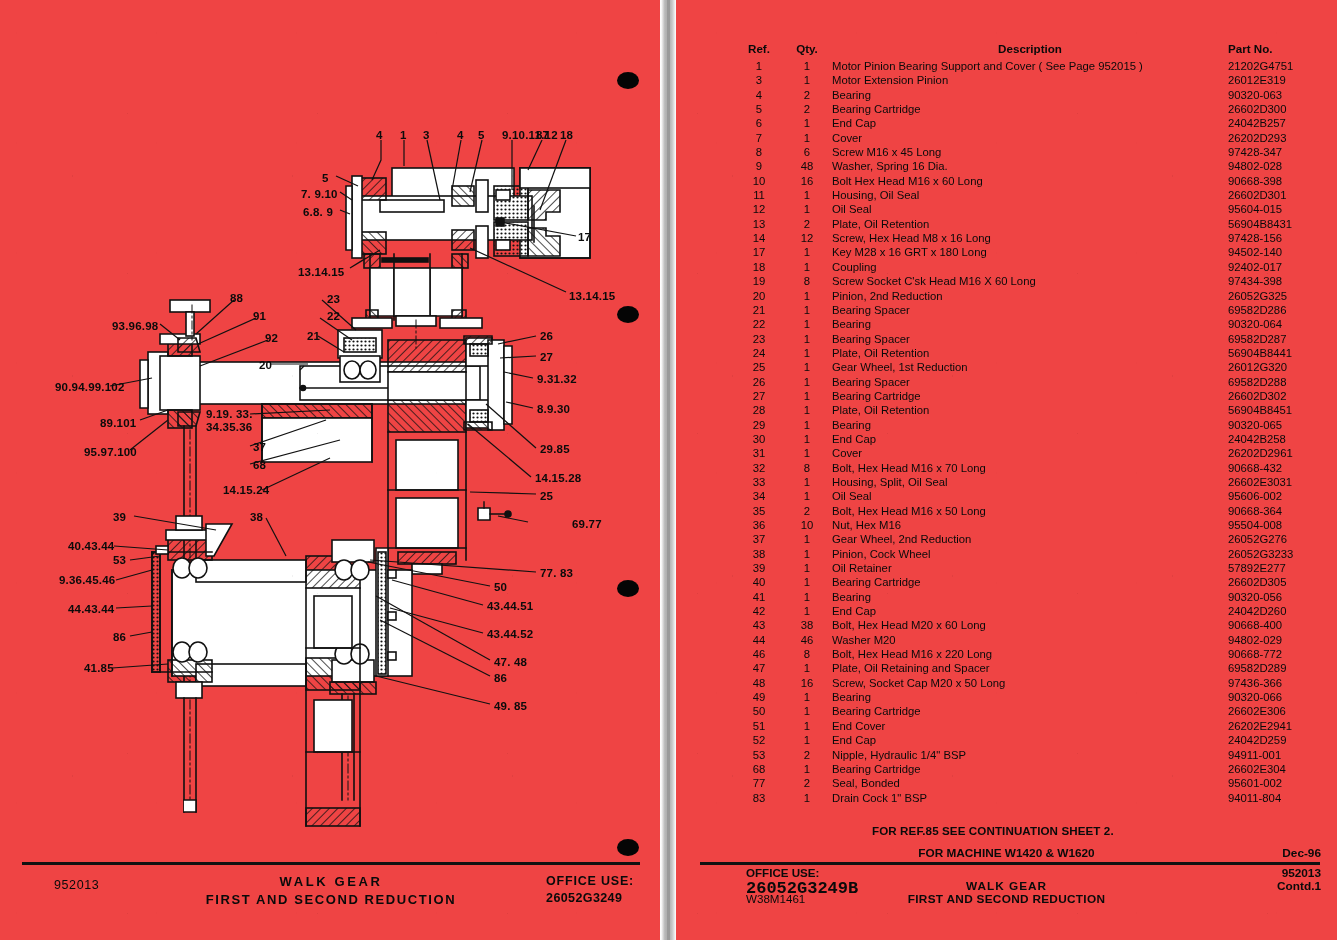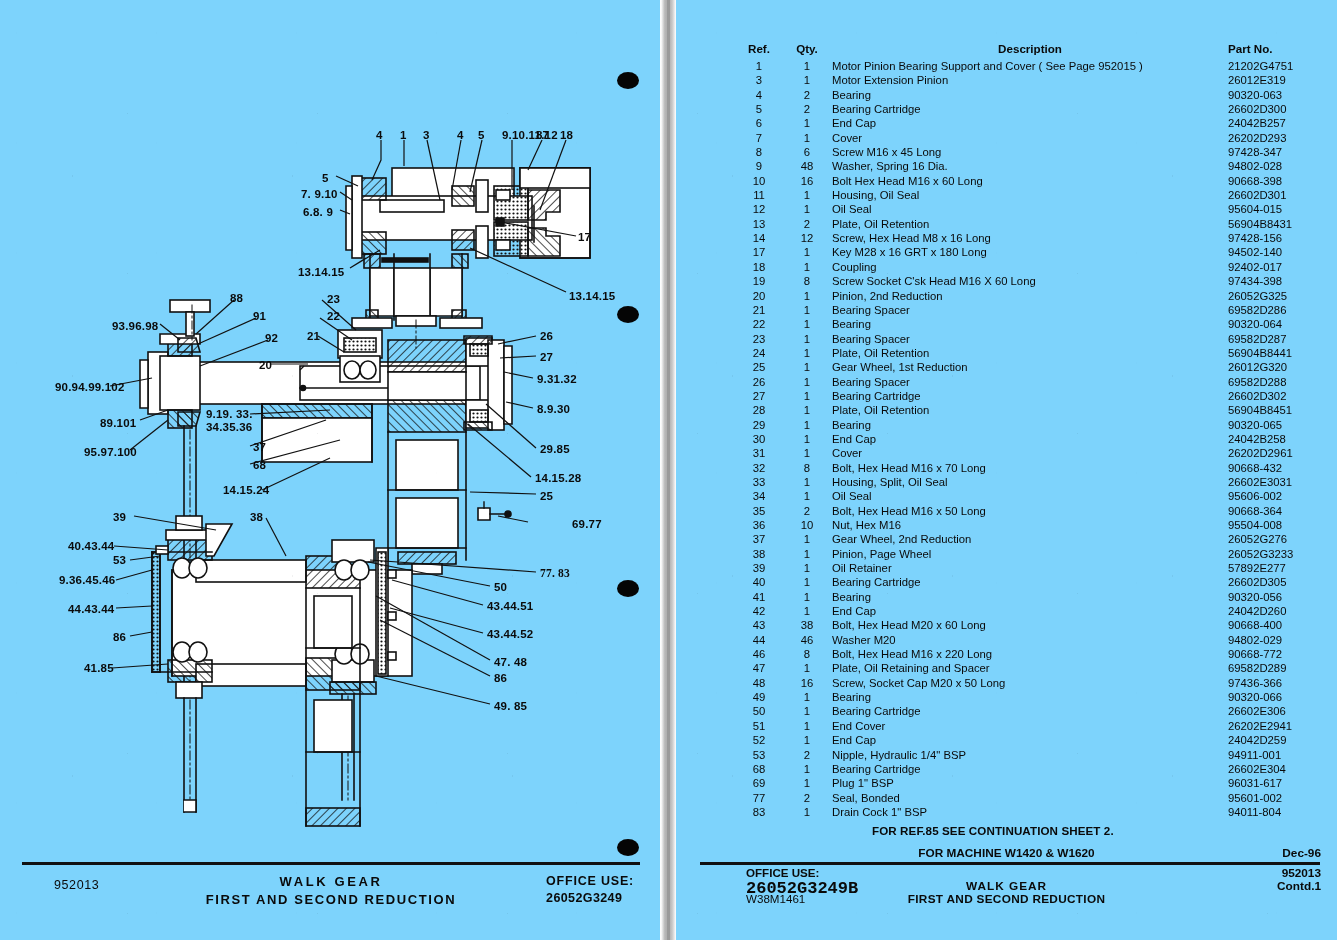--- a/index.html
+++ b/index.html
@@ -2,21 +2,21 @@
 <html><head>
 <meta charset="utf-8">
 <style>
   html,body{margin:0;padding:0;background:#ffffff;}
   body{
     width:1337px;height:940px;position:relative;overflow:hidden;
     font-family:"Liberation Sans", sans-serif;
     color:#0a0a0a;
     background:#fdfdfd;
   }
-  .page{position:absolute;top:0;height:940px;background:#7dd3fc;}
+  .page{position:absolute;top:0;height:940px;background:#ef4444;}
   #left-page{left:0;width:660px;}
   #right-page{left:676px;width:661px;}
 
   
   #gutter{
     position:absolute;left:661px;top:0;width:15px;height:940px;
     background:linear-gradient(to right,#ffffff 0%,#b9b9b9 25%,#a8a8a8 50%,#c9c9c9 75%,#ffffff 100%);
   }
   #gutter-line{
     position:absolute;left:667px;top:0;width:3px;height:940px;background:#9a9a9a;
@@ -345,21 +345,21 @@
       <div class="cal" style="left: 84px; top: 446px;">95.97.100</div>
       <div class="cal" style="left: 253px; top: 459px;">68</div>
       <div class="cal" style="left: 535px; top: 472px;">14.15.28</div>
       <div class="cal" style="left: 223px; top: 484px;">14.15.24</div>
       <div class="cal" style="left: 540px; top: 490px;">25</div>
       <div class="cal" style="left: 113px; top: 511px;">39</div>
       <div class="cal" style="left: 250px; top: 511px;">38</div>
       <div class="cal" style="left: 532px; top: 518px; padding-left: 40px;">69.77</div>
       <div class="cal" style="left: 68px; top: 540px;">40.43.44</div>
       <div class="cal" style="left: 113px; top: 554px;">53</div>
-      <div class="cal" style="left: 540px; top: 567px; font-family: Liberation Serif, serif;">77. 83</div>
+      <div class="cal" style="left: 540px; top: 567px;">77. 83</div>
       <div class="cal" style="left: 59px; top: 574px;">9.36.45.46</div>
       <div class="cal" style="left: 494px; top: 581px;">50</div>
       <div class="cal" style="left: 68px; top: 603px;">44.43.44</div>
       <div class="cal" style="left: 487px; top: 600px;">43.44.51</div>
       <div class="cal" style="left: 113px; top: 631px;">86</div>
       <div class="cal" style="left: 487px; top: 628px;">43.44.52</div>
       <div class="cal" style="left: 84px; top: 662px;">41.85</div>
       <div class="cal" style="left: 494px; top: 656px;">47. 48</div>
       <div class="cal" style="left: 494px; top: 672px;">86</div>
       <div class="cal" style="left: 494px; top: 700px;">49. 85</div>
@@ -606,21 +606,21 @@
           </tr>
           <tr>
             <td class="c-ref">37</td>
             <td class="c-qty">1</td>
             <td class="c-desc">Gear Wheel, 2nd Reduction</td>
             <td class="c-part">26052G276</td>
           </tr>
           <tr>
             <td class="c-ref">38</td>
             <td class="c-qty">1</td>
-            <td class="c-desc">Pinion, Page Wheel</td>
+            <td class="c-desc">Pinion, Cock Wheel</td>
             <td class="c-part">26052G3233</td>
           </tr>
           <tr>
             <td class="c-ref">39</td>
             <td class="c-qty">1</td>
             <td class="c-desc">Oil Retainer</td>
             <td class="c-part">57892E277</td>
           </tr>
           <tr>
             <td class="c-ref">40</td>
@@ -698,26 +698,20 @@
             <td class="c-ref">53</td>
             <td class="c-qty">2</td>
             <td class="c-desc">Nipple, Hydraulic 1/4" BSP</td>
             <td class="c-part">94911-001</td>
           </tr>
           <tr>
             <td class="c-ref">68</td>
             <td class="c-qty">1</td>
             <td class="c-desc">Bearing Cartridge</td>
             <td class="c-part">26602E304</td>
-          </tr>
-          <tr>
-            <td class="c-ref">69</td>
-            <td class="c-qty">1</td>
-            <td class="c-desc">Plug 1" BSP</td>
-            <td class="c-part">96031-617</td>
           </tr>
           <tr>
             <td class="c-ref">77</td>
             <td class="c-qty">2</td>
             <td class="c-desc">Seal, Bonded</td>
             <td class="c-part">95601-002</td>
           </tr>
           <tr>
             <td class="c-ref">83</td>
             <td class="c-qty">1</td>

